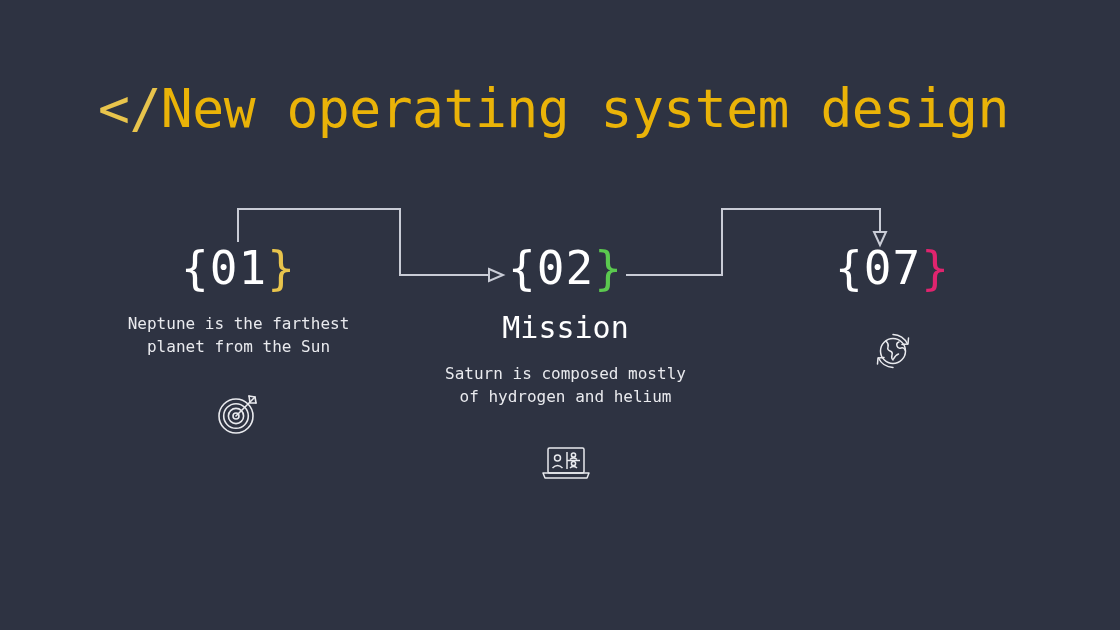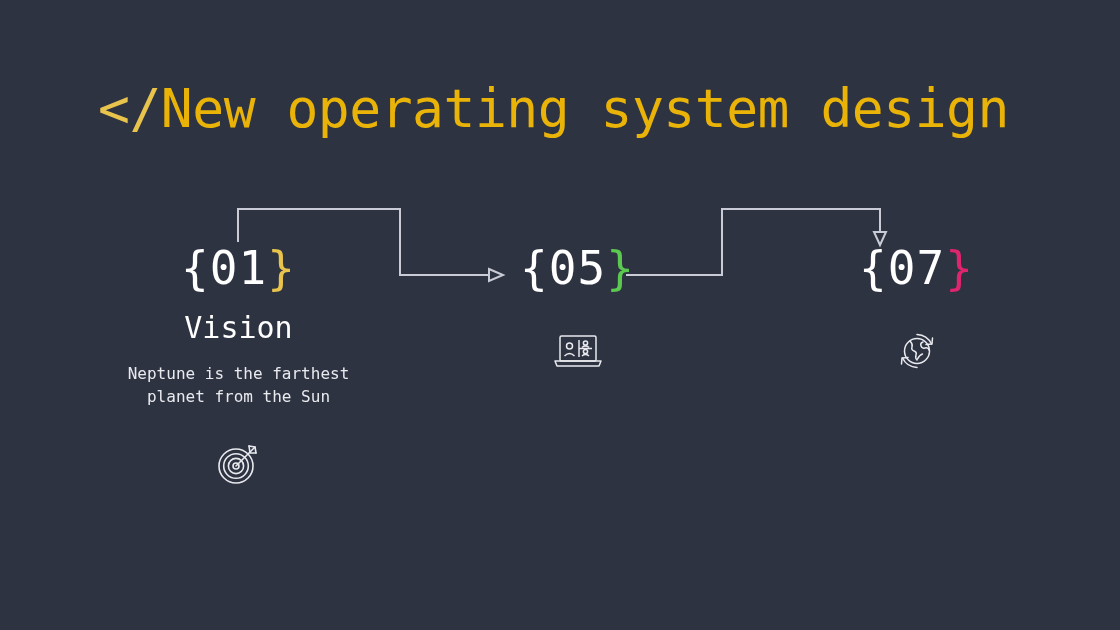--- a/index.html
+++ b/index.html
@@ -41,21 +41,20 @@
     pointer-events:none;
   }
 
   
   .columns {
     position:absolute;
     left:0;
     top:240px;
     width:1120px;
     display:flex;
-    gap:12px;
   }
   .column {
     width:333px;
     display:flex;
     flex-direction:column;
     align-items:center;
   }
   .col-1 { margin-left:72px; }
   .col-2 { margin-left:-6px; }
   .col-3 { margin-left:-6px; }
@@ -118,39 +117,40 @@
   <path d="M626 275 L722 275 L722 209 L880 209 L880 233" fill="none" stroke="#c9ccd6" stroke-width="2"></path>
   <polygon points="874,232 886,232 880,245" fill="none" stroke="#c9ccd6" stroke-width="2"></polygon>
 </svg>
 
 <div class="columns">
 
   <div class="column col-1">
     <div class="badge">
       <span class="brace-open">{</span><span class="badge-num">01</span><span class="brace-close">}</span>
     </div>
-    <div class="col-heading">Vision</div>
     <div class="col-body">Neptune is the farthest planet from the Sun</div>
     <div class="col-icon">
       <svg width="54" height="54" viewBox="0 0 54 54" fill="none" stroke="#e9eaee" stroke-width="1.6">
         <circle cx="24" cy="30" r="17"></circle>
         <circle cx="24" cy="30" r="12.3"></circle>
         <circle cx="24" cy="30" r="7.6"></circle>
         <circle cx="24" cy="30" r="3"></circle>
         <path d="M24 30 L43 11" stroke-linecap="round"></path>
         <path d="M37 10 L43 11 L44 17" stroke-linejoin="round" stroke-linecap="round"></path>
         <path d="M37 10 L38 17 L44 17" stroke-linejoin="round" stroke-linecap="round"></path>
       </svg>
     </div>
   </div>
 
   <div class="column col-2">
     <div class="badge">
-      <span class="brace-open">{</span><span class="badge-num">05</span><span class="brace-close">}</span>
+      <span class="brace-open">{</span><span class="badge-num">02</span><span class="brace-close">}</span>
     </div>
+    <div class="col-heading">Mission</div>
+    <div class="col-body">Saturn is composed mostly of hydrogen and helium</div>
     <div class="col-icon">
       <svg width="54" height="54" viewBox="0 0 54 54" fill="none" stroke="#e9eaee" stroke-width="1.5">
         <rect x="9" y="12" width="36" height="25" rx="1.5"></rect>
         <path d="M4 37 L50 37 L48 42 L6 42 Z" stroke-linejoin="round"></path>
         <line x1="28" y1="16" x2="28" y2="33"></line>
         <line x1="28" y1="24.5" x2="41" y2="24.5"></line>
 
         <circle cx="18.5" cy="22" r="3"></circle>
         <path d="M13.5 32 q5 -5 10 0" stroke-linejoin="round"></path>
 

